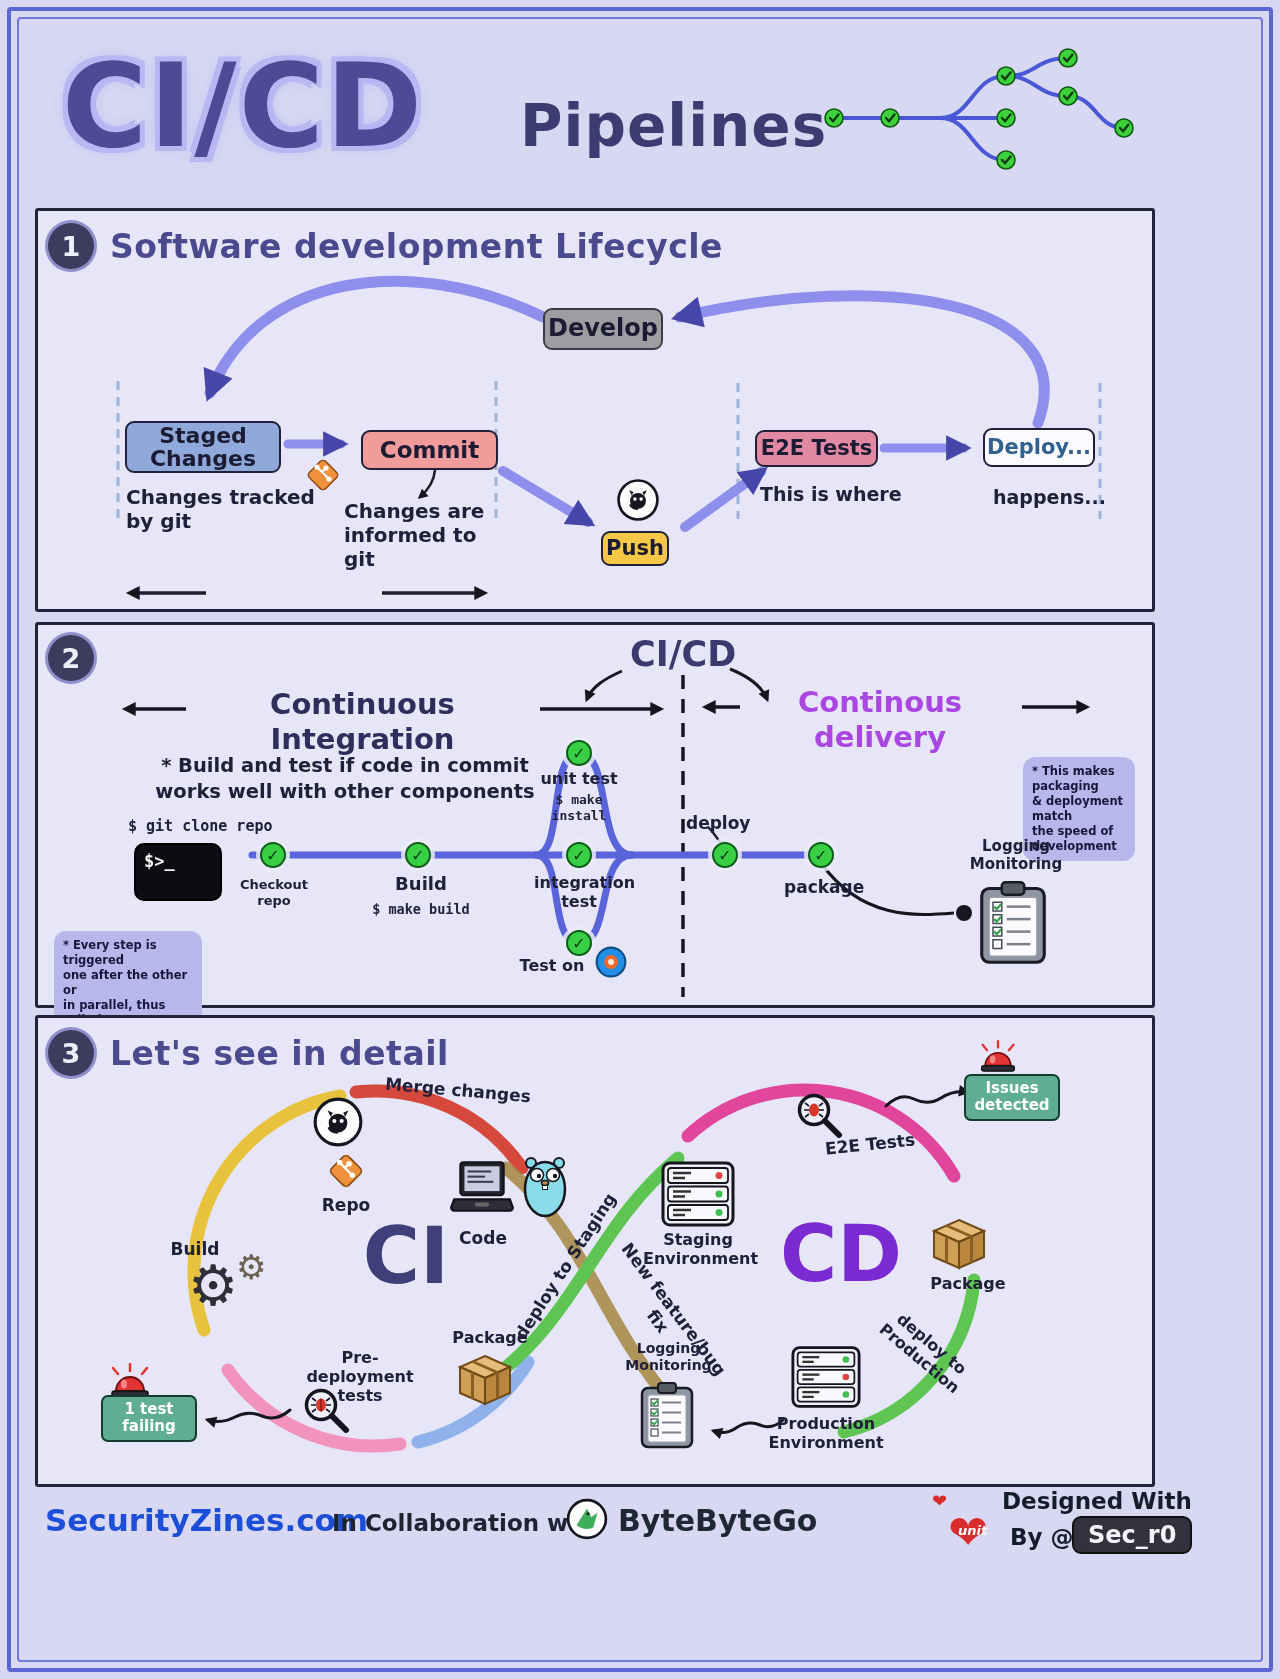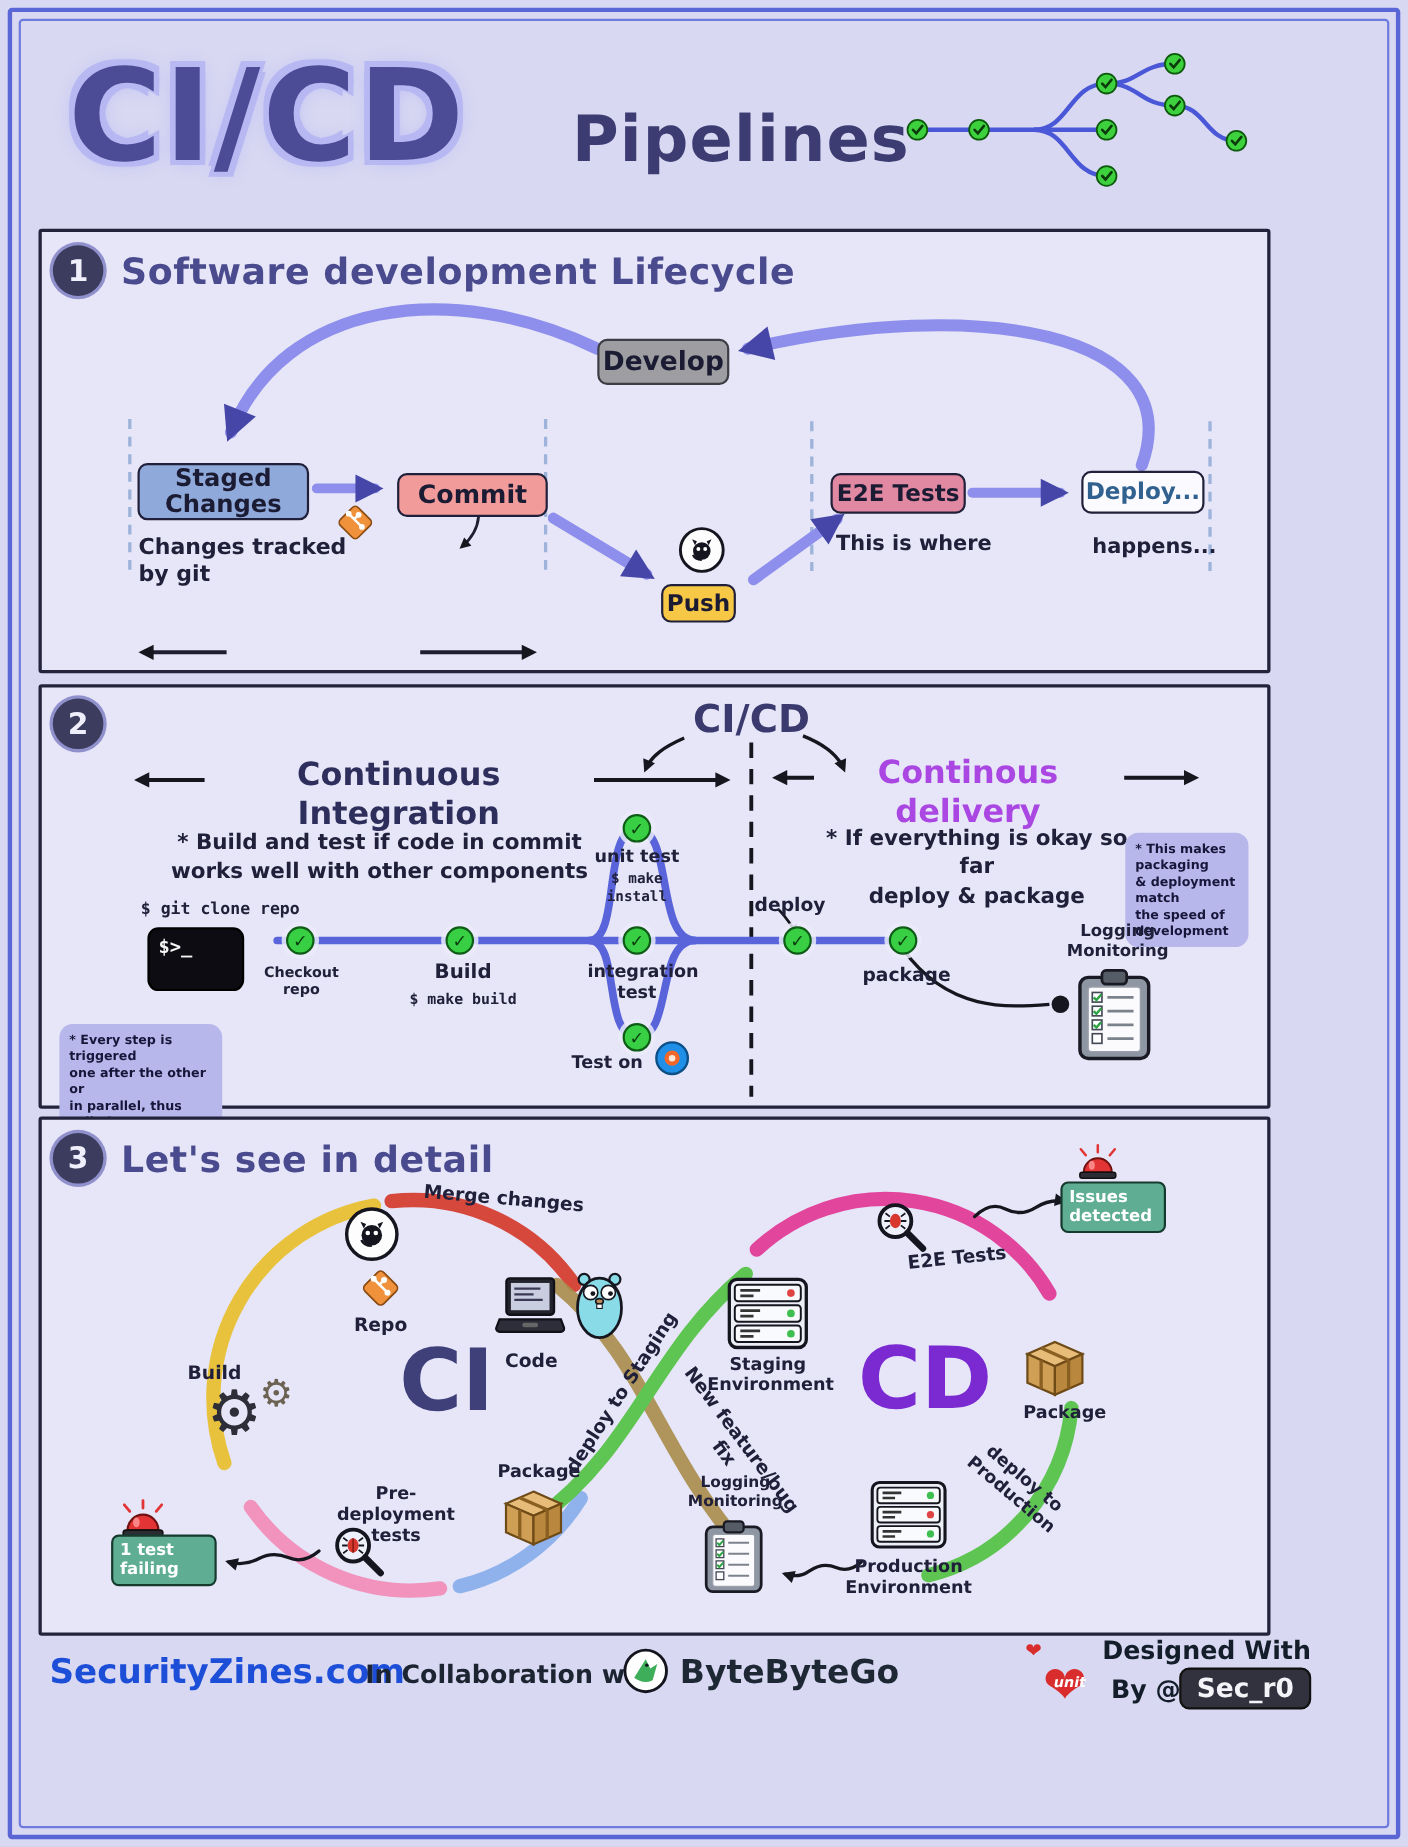--- a/index.html
+++ b/index.html
@@ -19,21 +19,21 @@
   .pill{position:absolute;border:2.5px solid #20203a;border-radius:9px;display:flex;align-items:center;justify-content:center;
     font-weight:800;color:#1b1b33;text-align:center;line-height:1.05;white-space:pre-line}
   .lbl{position:absolute;font-weight:700;color:#20203a;text-align:center;line-height:1.2;white-space:pre-line}
   .lbl-left{text-align:left}
   .ck{position:absolute;width:26px;height:26px;border-radius:50%;background:#38cf44;border:2px solid #0e5c16;
     color:#0a3d0e;font-weight:900;font-size:16px;display:flex;align-items:center;justify-content:center;
     box-shadow:0 0 0 4px rgba(234,234,250,.85)}
   .bubble{position:absolute;background:#b7b7ec;border-radius:12px;padding:7px 9px;font-size:11.5px;font-weight:700;
     color:#16163a;white-space:pre-line;line-height:1.3;text-align:left}
   .gbadge{position:absolute;background:#5fae94;border:2.5px solid #163a2e;border-radius:7px;color:#fff;font-weight:800;
-    text-align:left;white-space:pre-line;padding:4px 6px;font-size:15px;line-height:1.15}
+    text-align:center;white-space:pre-line;padding:4px 6px;font-size:15px;line-height:1.15}
   .term{position:absolute;background:#0c0c12;border:2px solid #000;border-radius:10px;padding:6px 8px}
   .term span{color:#f5f5f5;font-weight:700;font-size:17px;font-family:"DejaVu Sans Mono",monospace}
   .mono{font-family:"DejaVu Sans Mono",monospace}
   .gear{position:absolute;line-height:1}
 </style>
 </head>
 <body>
 
 <svg width="0" height="0" style="position:absolute">
   <defs>
@@ -146,20 +146,23 @@
         <circle cx="26" cy="27" r="9" fill="#15151f"></circle>
         <path d="M19 21 l-3 -6 5 2 z M33 21 l3 -6 -5 2 z" fill="#15151f"></path>
         <circle cx="22.5" cy="25" r="2" fill="#fff"></circle>
           <circle cx="29.5" cy="25" r="2" fill="#fff"></circle>
         <path d="M26 36 q-7 0 -9 -5" stroke="#15151f" stroke-width="2.4" fill="none"></path>
       </svg>
     </span>
 
     <div class="lbl lbl-left" style="left:88px;top:274px;font-size:20px">Changes tracked
 by git</div>
+    <div class="lbl lbl-left" style="left:306px;top:288px;font-size:20px">Changes are
+informed to
+git</div>
     <div class="lbl lbl-left" style="left:722px;top:272px;font-size:19px">This is where</div>
     <div class="lbl lbl-left" style="left:955px;top:275px;font-size:19px">happens...</div>
   </div>
 
   <div class="sect" style="top:622px;height:386px">
     <svg class="abs" style="left:0;top:0" width="1120" height="386" viewBox="0 0 1120 386">
       <g fill="none">
         <path d="M645 50 V372" stroke="#16161f" stroke-width="3.5" stroke-dasharray="14 10"></path>
         <path d="M584 46 C566 54 554 62 549 74" stroke="#16161f" stroke-width="3" marker-end="url(#mB)"></path>
         <path d="M692 44 C712 52 724 62 729 74" stroke="#16161f" stroke-width="3" marker-end="url(#mB)"></path>
@@ -181,22 +184,20 @@
     </svg>
 
     <div class="badge" style="left:10px;top:10px">2</div>
     <div class="lbl" style="left:592px;top:8px;width:100px;font-size:35px;font-weight:800;color:#3a3a6e">CI/CD</div>
 
     <div class="lbl" style="left:152px;top:62px;width:345px;font-size:29px;font-weight:800;color:#2e2e5c">Continuous Integration</div>
     <div class="lbl" style="left:706px;top:60px;width:272px;font-size:29px;font-weight:800;color:#aa46e2">Continous delivery</div>
 
     <div class="lbl" style="left:112px;top:128px;width:390px;font-size:19.5px;font-weight:600;line-height:1.35">* Build and test if code in commit
 works well with other components</div>
-    <div class="lbl" style="left:700px;top:124px;width:300px;font-size:19.5px;font-weight:600;line-height:1.35">* If everything is okay so far
-deploy &amp; package</div>
 
     <div class="bubble" style="left:985px;top:132px;width:112px">* This makes packaging
 &amp; deployment match
 the speed of development</div>
     <div class="bubble" style="left:16px;top:306px;width:148px">* Every step is triggered
 one after the other or
 in parallel, thus called
 as pipelines</div>
 
     <div class="lbl lbl-left mono" style="left:90px;top:192px;font-size:15px">$ git clone repo</div>

